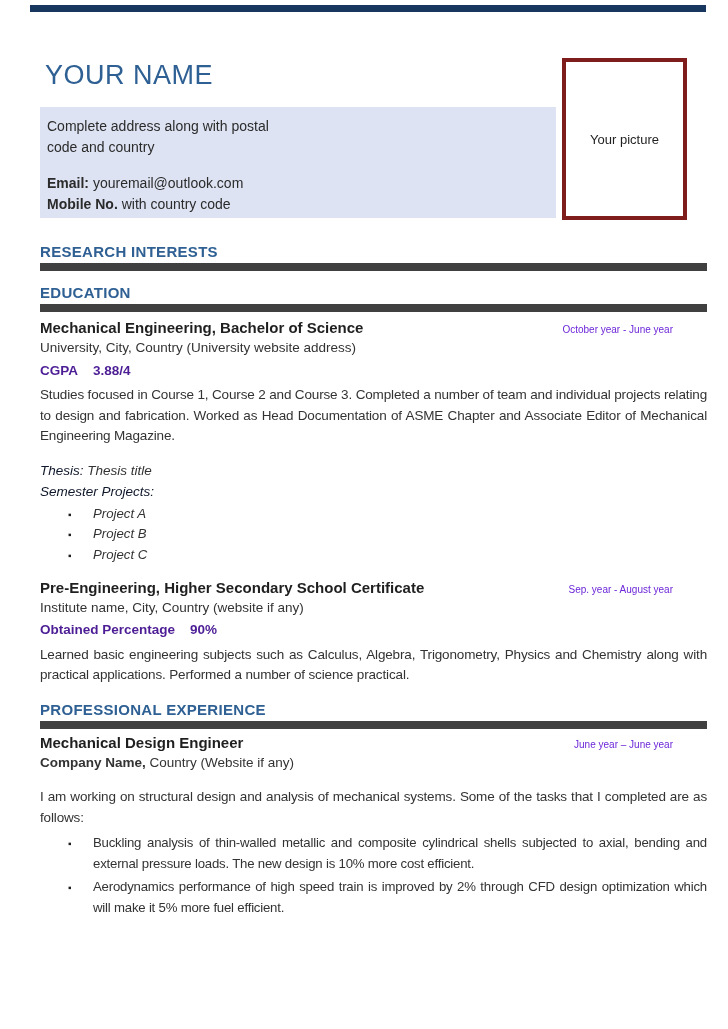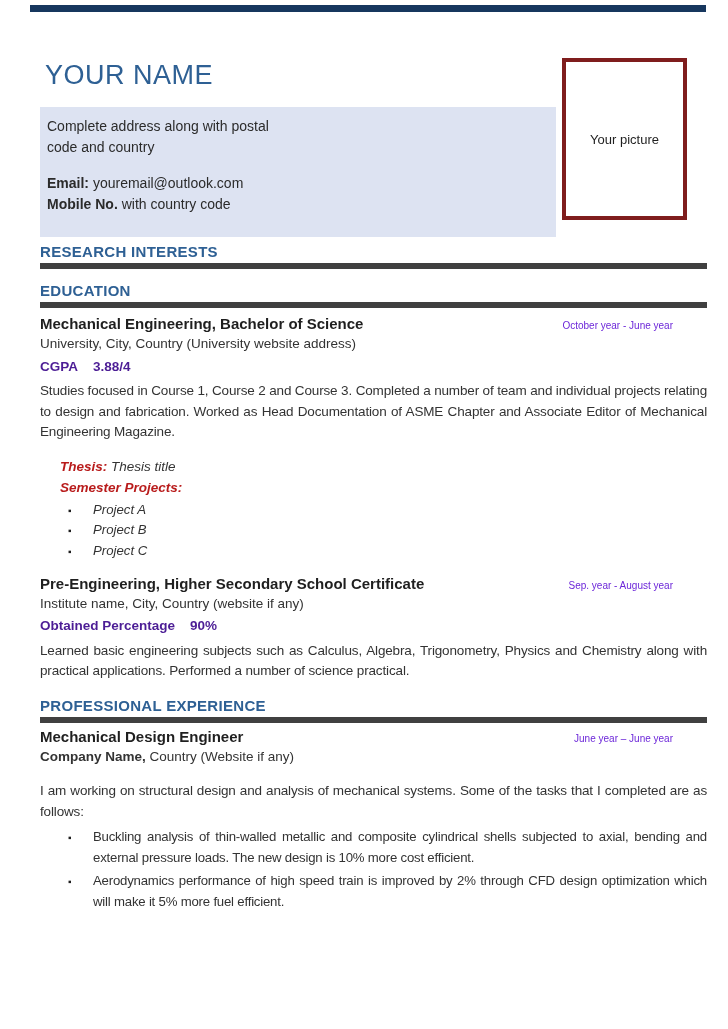--- a/index.html
+++ b/index.html
@@ -11,55 +11,55 @@
   }
   .page { position: relative; width: 728px; height: 1029px; background: #ffffff; overflow: hidden; }
 
   
   .top-bar { position: absolute; left: 30px; right: 22px; top: 5px; height: 7px; background: #17375e; }
   .name {
     position: absolute; left: 45px; top: 60px; margin: 0;
     font-size: 27px; font-weight: normal; color: #2e6094; letter-spacing: 0.5px;
   }
   .contact-box {
-    position: absolute; left: 40px; top: 107px; width: 516px; height: 130px;
+    position: absolute; left: 40px; top: 107px; width: 516px; height: 111px;
     background: #dde3f2; box-sizing: border-box; padding: 9px 10px 0 7px;
     font-size: 14px; line-height: 20.5px; color: #2b2b2b;
   }
   .contact-box p { margin: 0; font-size: 14px; line-height: 20.5px; }
   .contact-gap { height: 16px; }
   .picture-box {
     position: absolute; left: 562px; top: 58px; width: 125px; height: 162px;
     background: #ffffff; border: 4px solid #7f1d1d; box-sizing: border-box;
     display: flex; align-items: center; justify-content: center;
     font-size: 13px; color: #1f1f1f;
   }
 
   
   .main { position: absolute; left: 0; top: 243px; width: 728px; box-sizing: border-box; padding: 0 21px 0 40px; }
   h2.section-title {
-    margin: 0 0 4px 0; padding-bottom: 3px; border-bottom: 6px solid #404040;
+    margin: 0 0 4px 0; padding-bottom: 3px; border-bottom: 8px solid #404040;
     font-size: 15px; font-weight: bold; color: #2e6094; letter-spacing: 0.3px;
   }
   .section-research { margin-bottom: 13px; }
   .section-education { margin-bottom: 15px; }
   p { margin: 0; font-size: 13.5px; line-height: 20.5px; }
   .para { text-align: justify; letter-spacing: -0.15px; }
   .entry-head { display: flex; justify-content: space-between; align-items: baseline; }
   .eh-1 { margin-top: 6px; }
   .eh-2 { margin-top: 12px; }
   .eh-3 { margin-top: 4px; }
   h3.entry-title { margin: 0; font-size: 15px; font-weight: bold; color: #1f1f1f; line-height: 19px; }
   .dates { font-size: 10px; color: #6d28d9; padding-right: 34px; white-space: nowrap; }
   .inst { margin-top: 1px; }
   .score { margin-top: 2px; font-weight: bold; color: #4c1d95; }
   .score .val { margin-left: 15px; }
   .desc { margin-top: 4px; }
   .thesis-line { margin-top: 13px; line-height: 21.5px; }
-  .bi { font-weight: bold; font-style: italic; color: #b91c1c; margin-left: 20px; }
+  .bi { font-weight: normal; font-style: italic; color: #0f172a; }
   .it { font-style: italic; }
   ul { list-style: none; margin: 0; padding: 0; }
   li {
     position: relative; padding-left: 53px;
     font-size: 13.2px; line-height: 20.8px; letter-spacing: -0.2px;
     text-align: justify;
   }
   .marker { position: absolute; left: 28px; top: 1px; font-size: 10px; font-style: normal; color: #1f1f1f; }
   ul.projects { margin-top: 1px; }
   ul.projects li { font-style: italic; letter-spacing: 0; }

